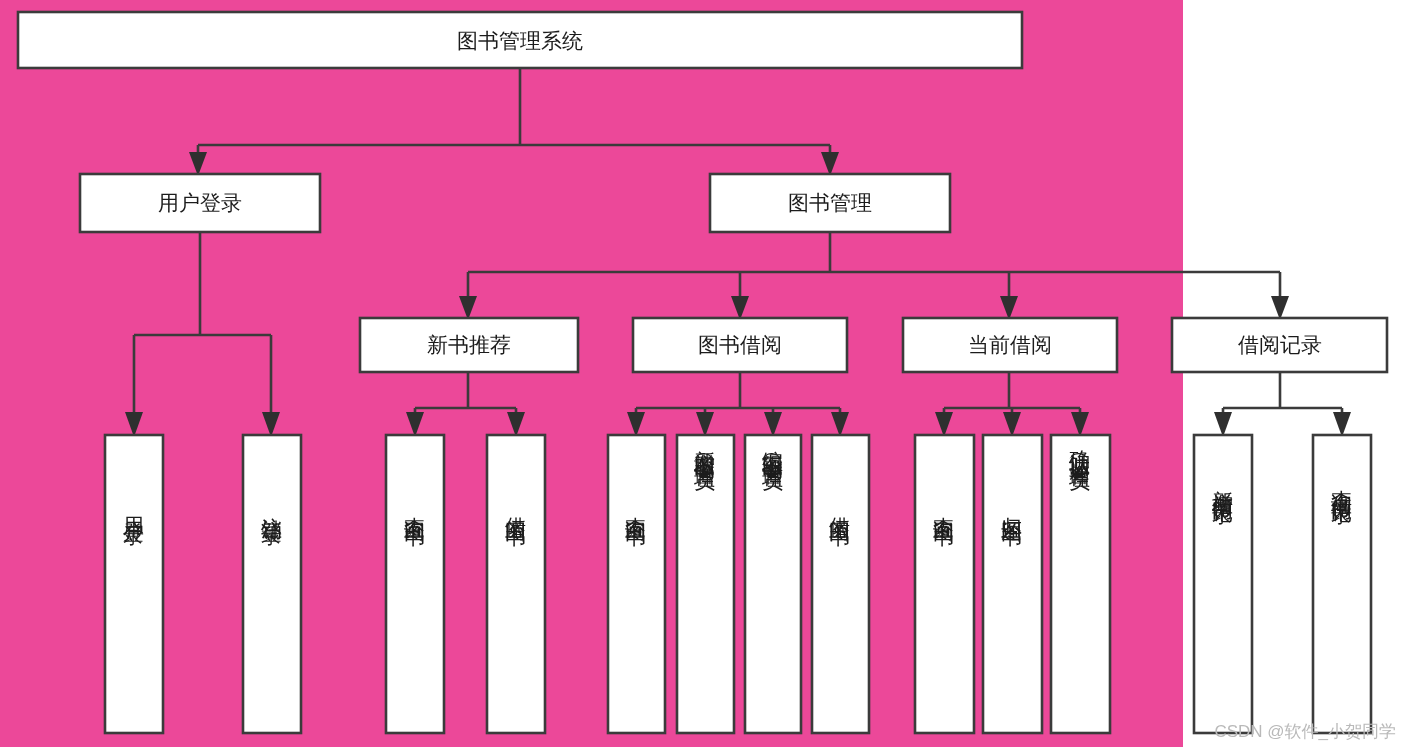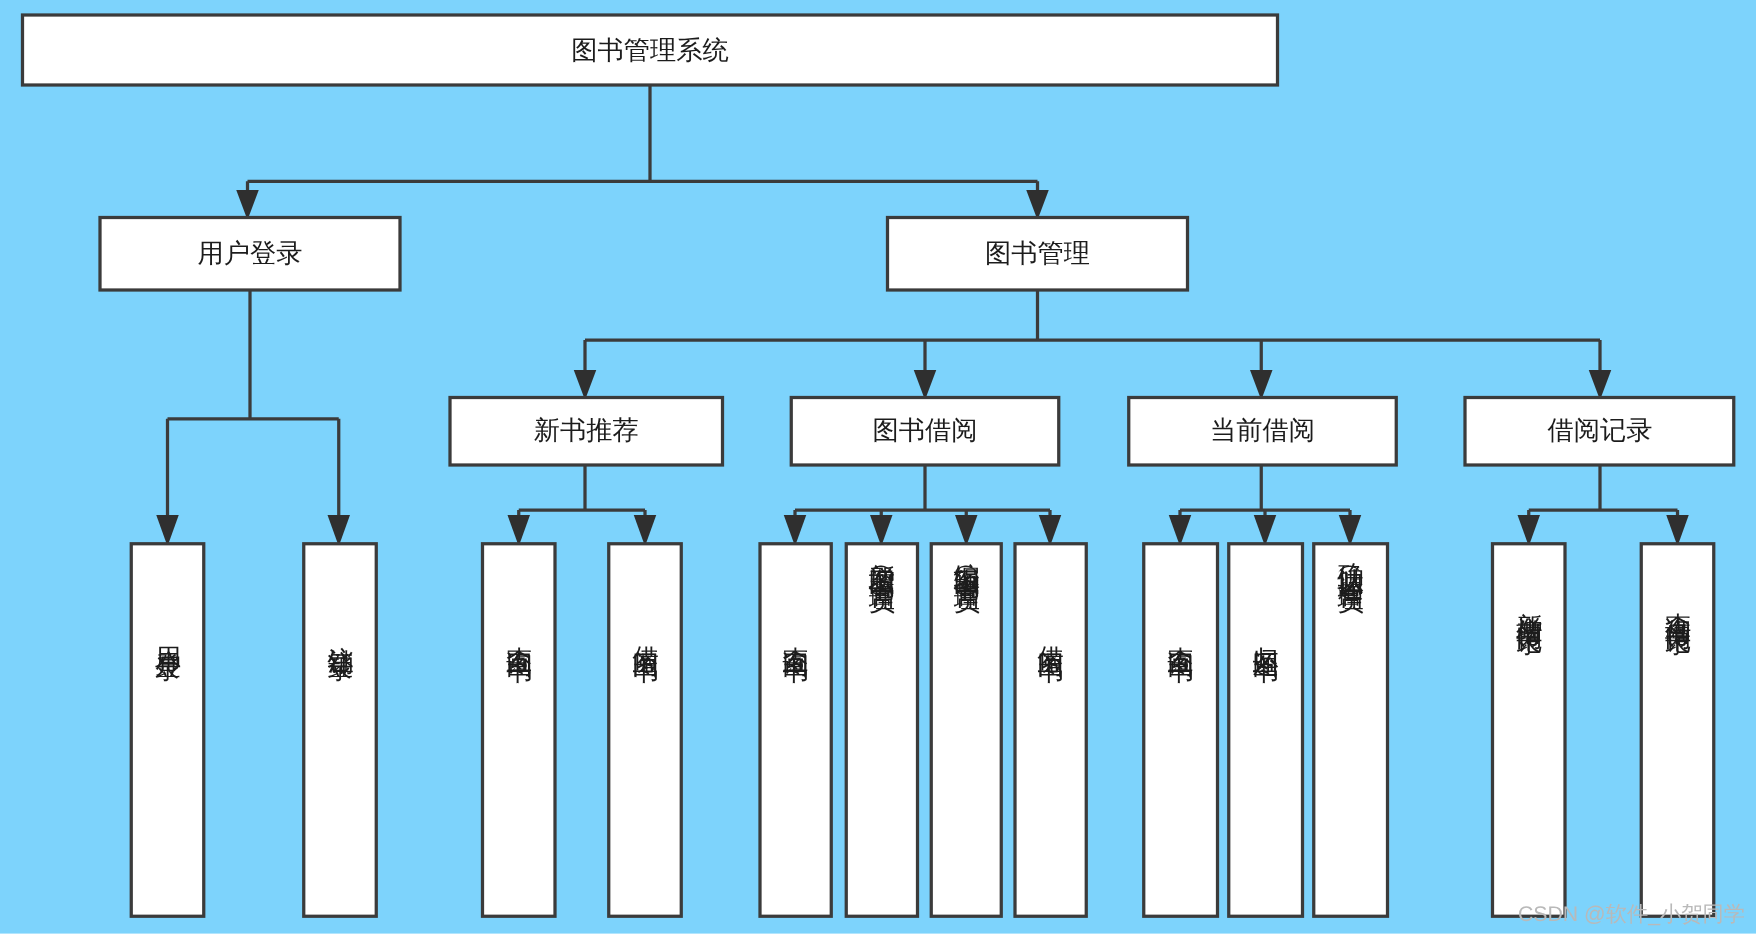--- a/index.html
+++ b/index.html
@@ -8,23 +8,23 @@
     background: #ffffff;
   }
   body {
     width: 1405px;
     height: 747px;
     font-family: "Liberation Sans", "DejaVu Sans", sans-serif;
     overflow: hidden;
   }
   #diagram-root {
     position: relative;
-    width: 1405px;
+    width: 1183px;
     height: 747px;
-    background: #7dd3fc;
+    background: #ec4899;
   }
   svg#tree-svg {
     position: absolute;
     left: 0;
     top: 0;
     width: 1405px;
     height: 747px;
   }
   .node-box {
     fill: #ffffff;

